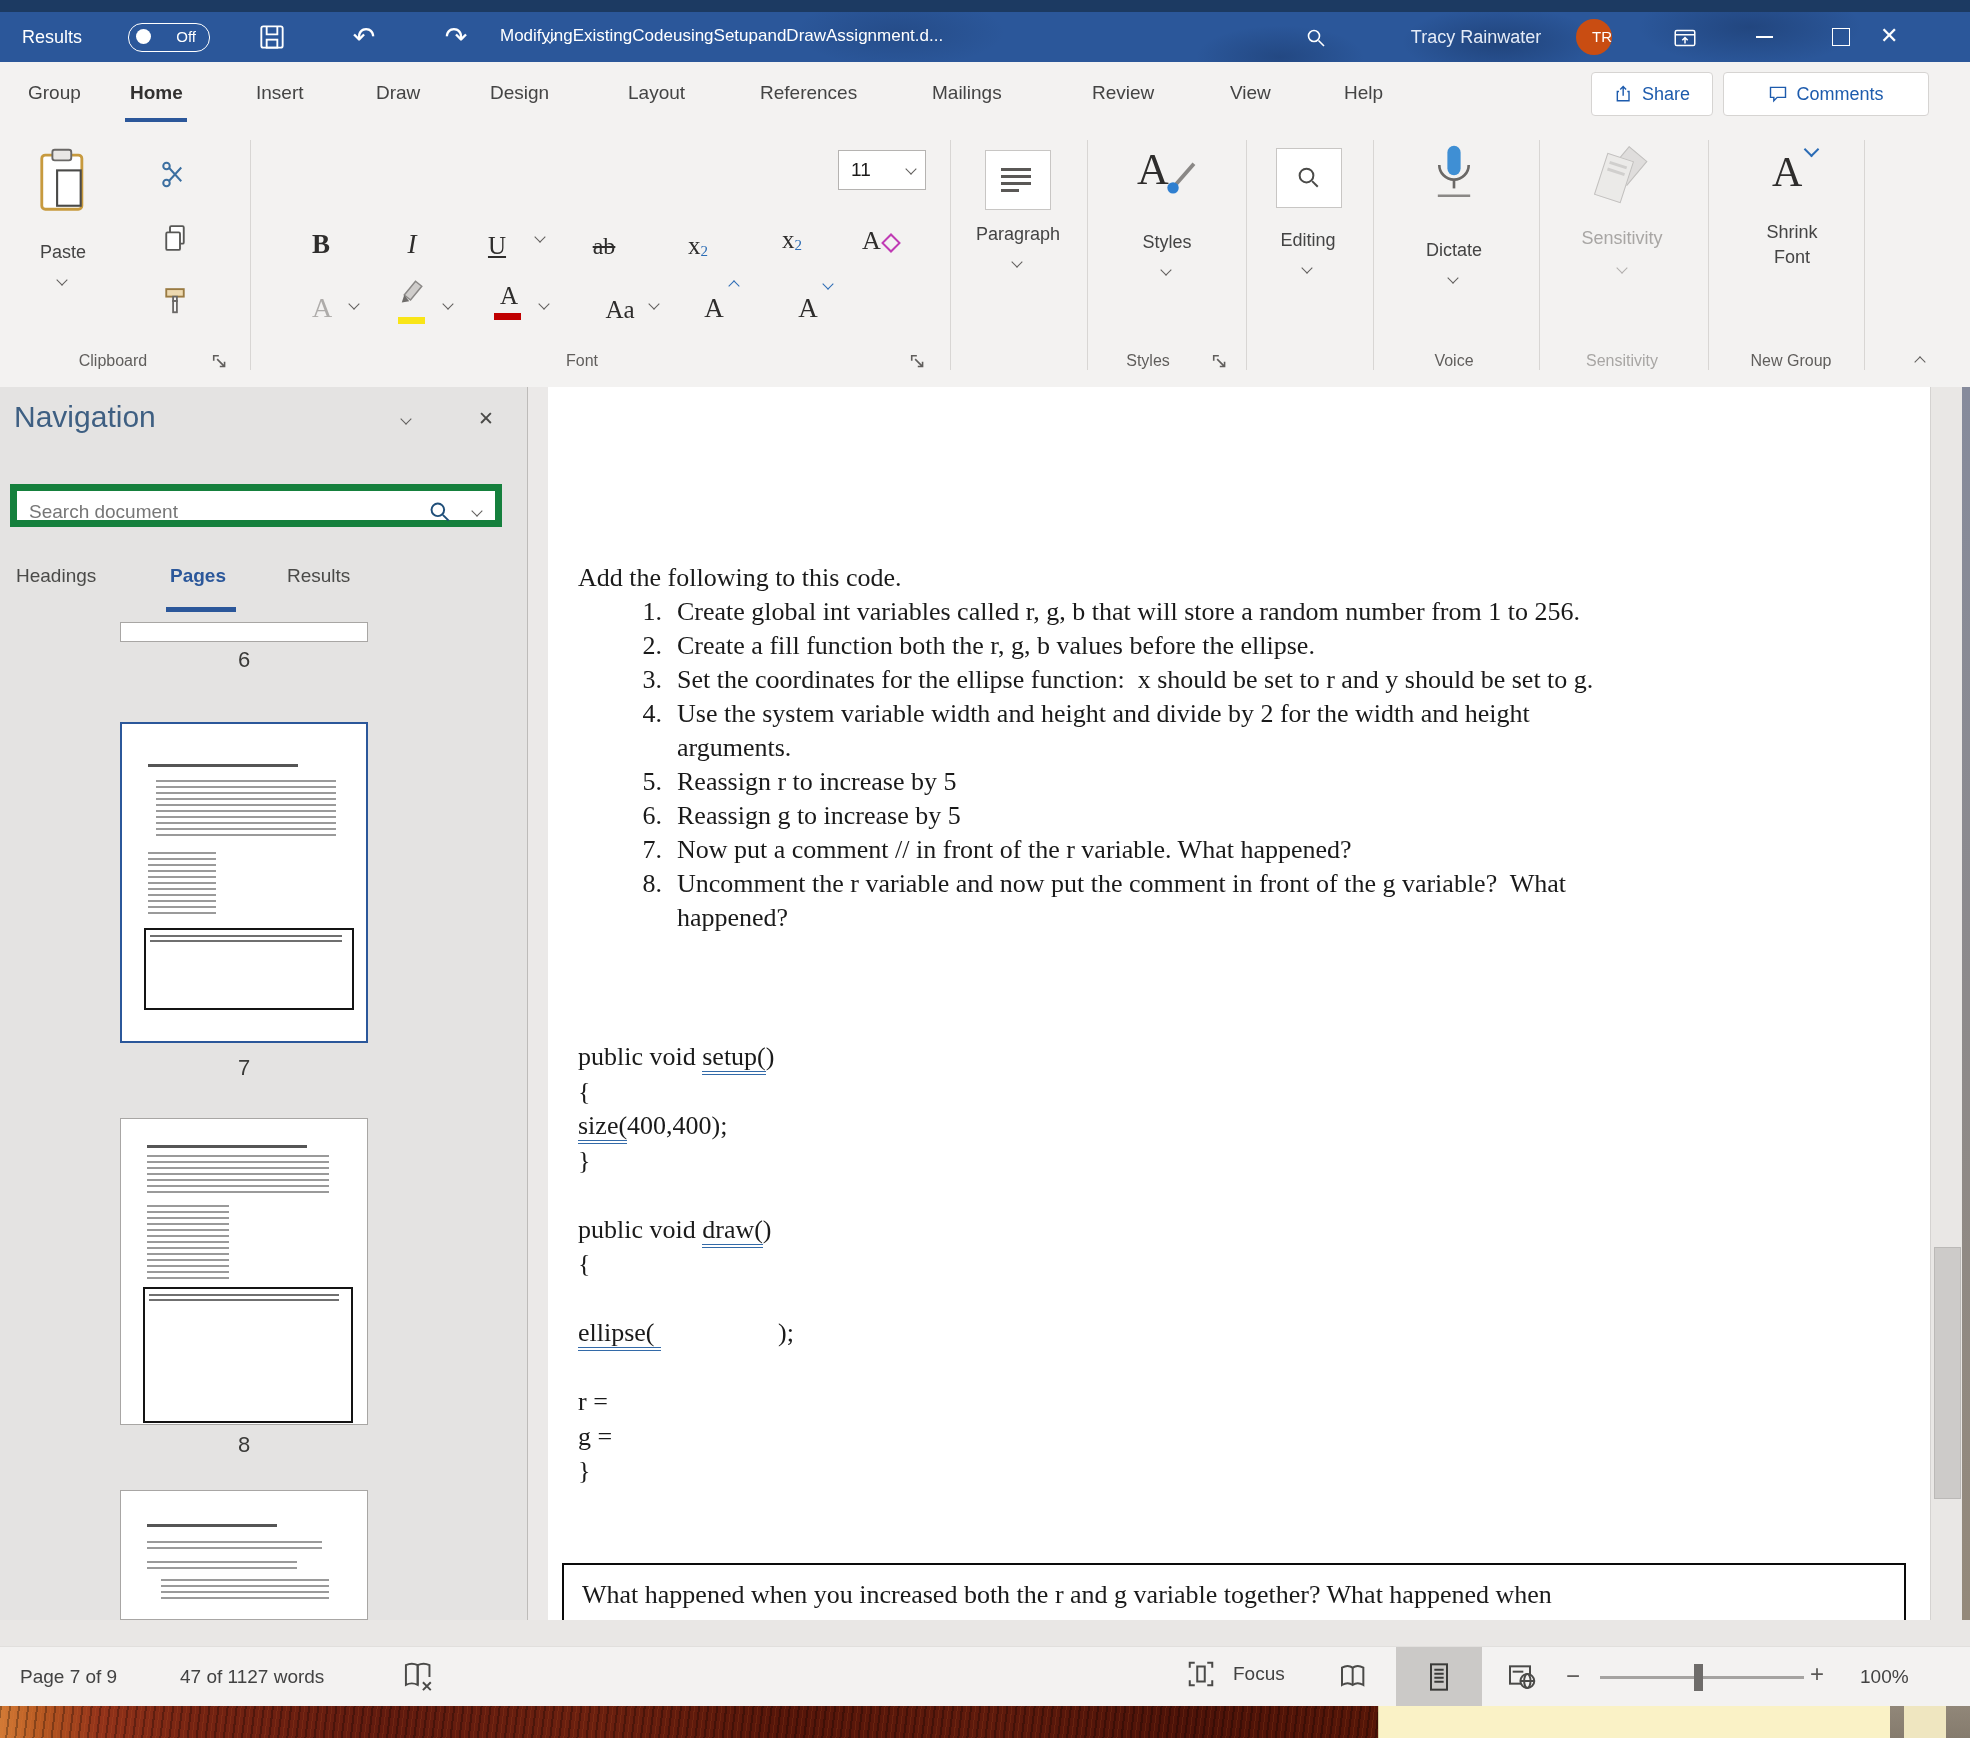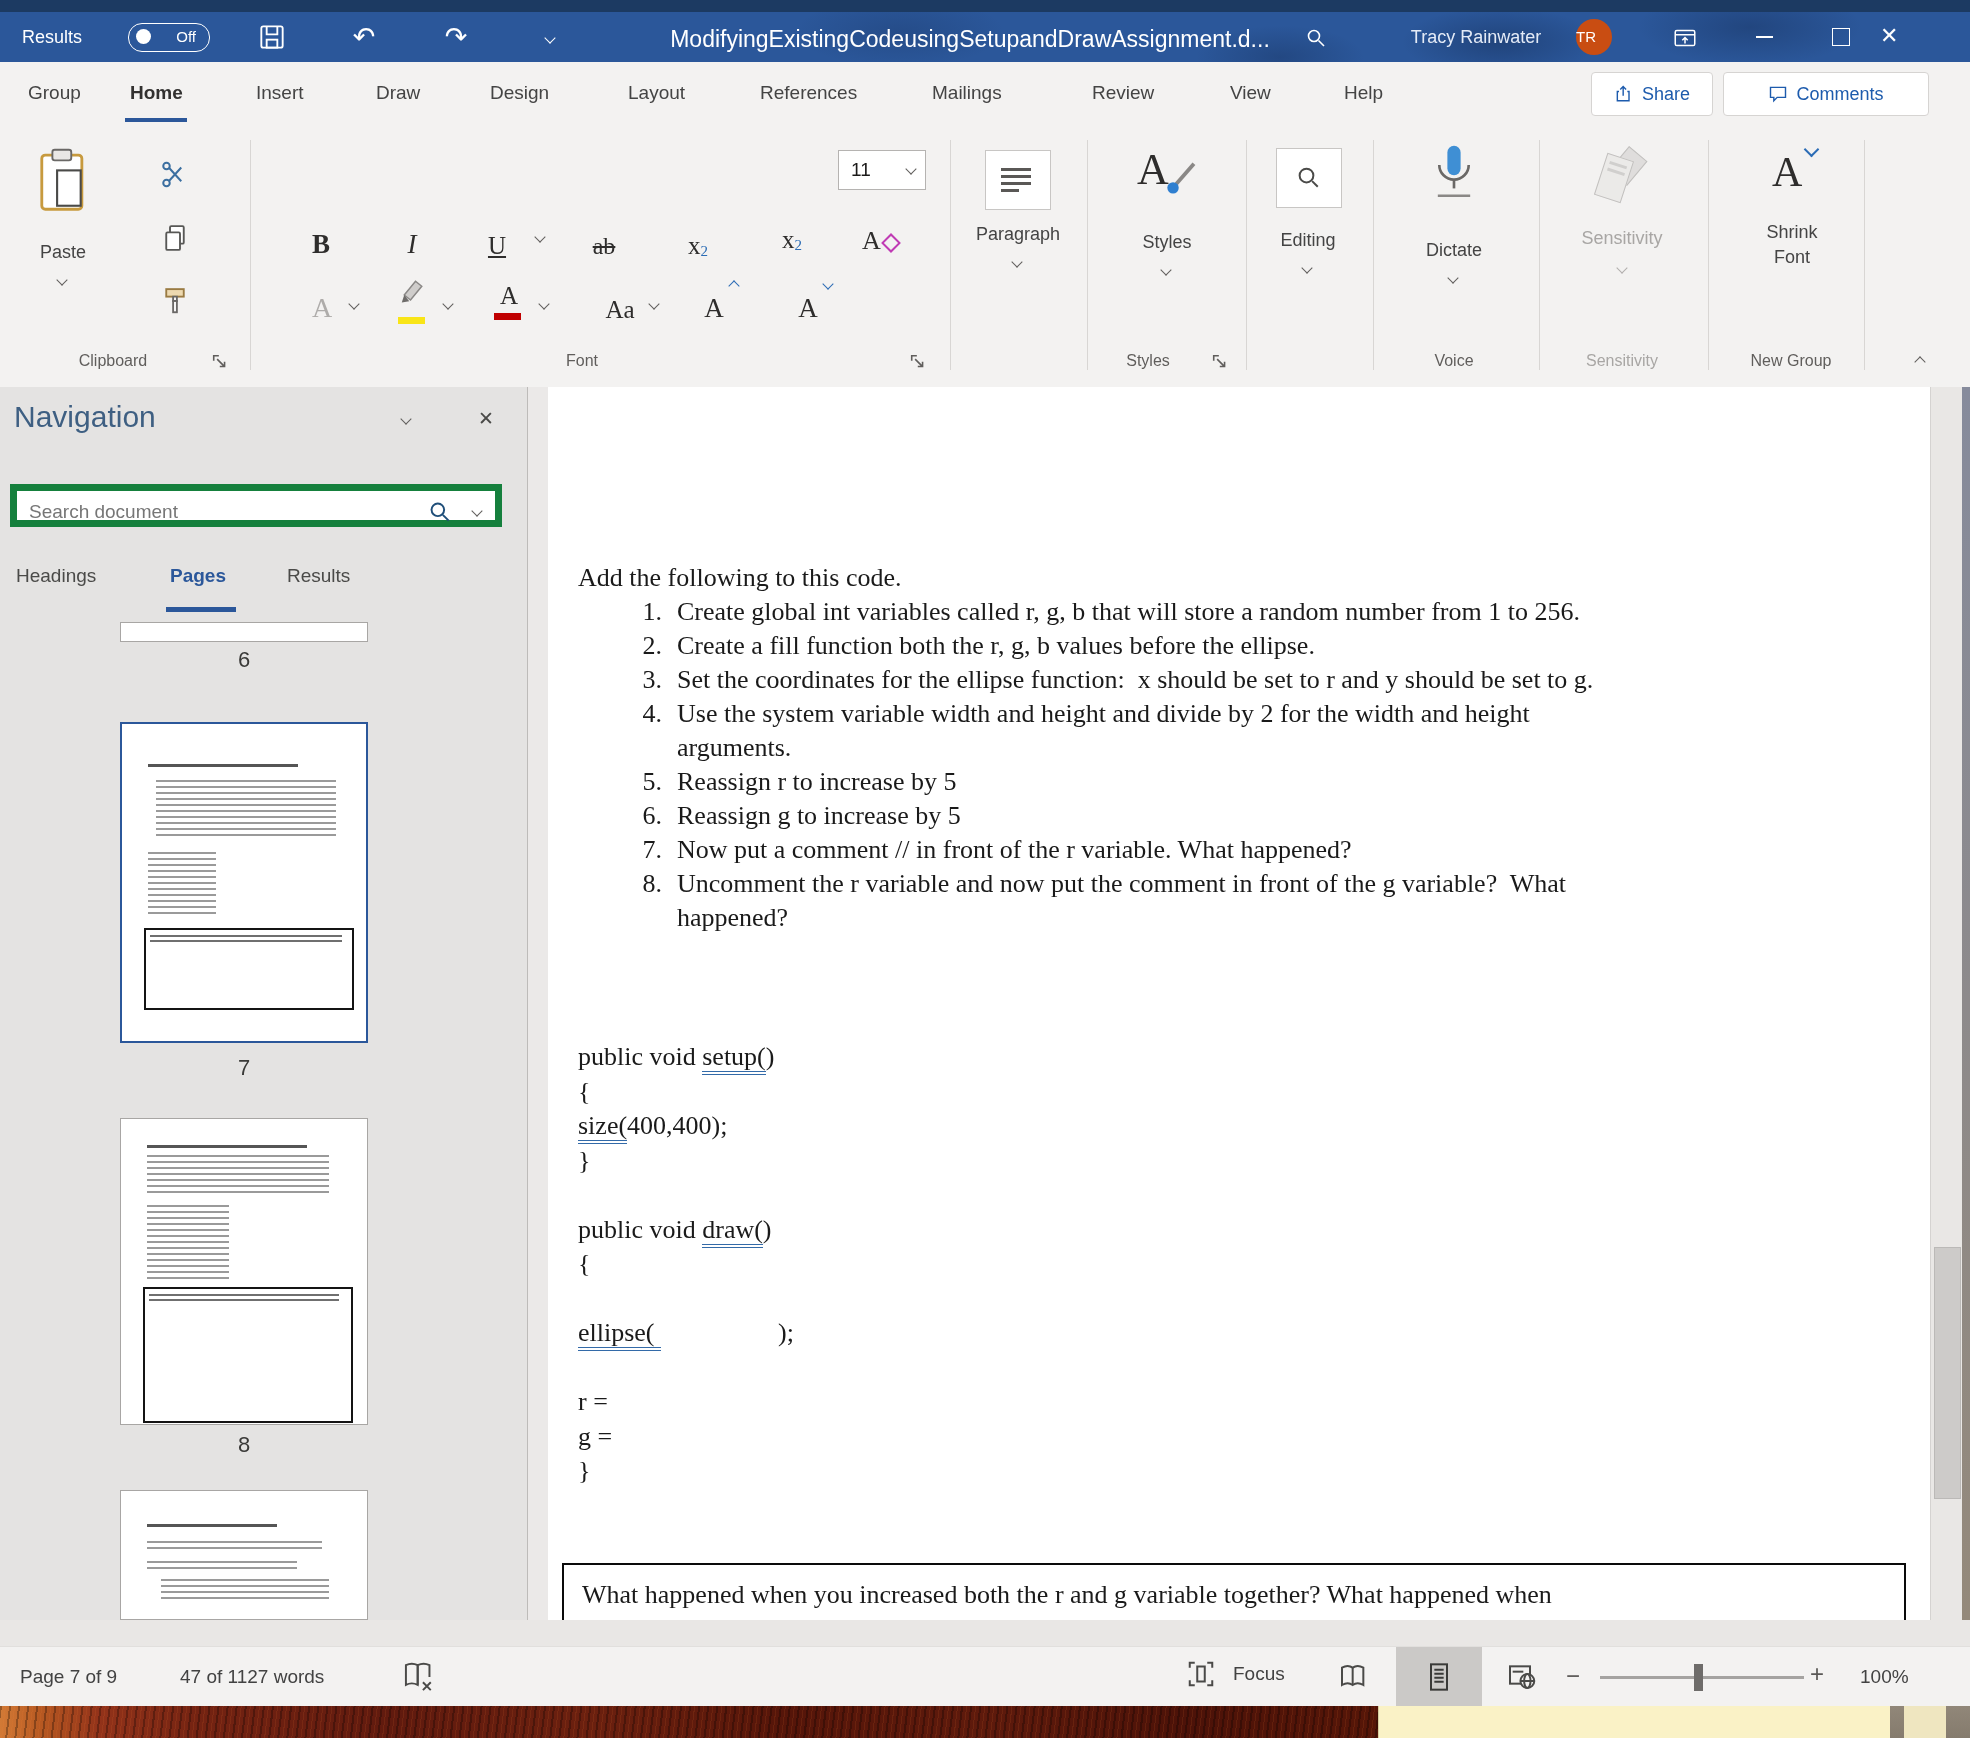--- a/index.html
+++ b/index.html
@@ -18,23 +18,23 @@
                      radial-gradient(160px 55px at 1750px 15px, rgba(20,44,86,.40), transparent 70%),
                      radial-gradient(120px 45px at 1280px 45px, rgba(20,44,86,.35), transparent 70%),
                      radial-gradient(150px 50px at 900px 20px, rgba(20,44,86,.25), transparent 70%)}
   .titlebar, .titlebar *{color:#fff}
   .tb-autosave{left:22px;top:15px;font-size:18px}
   .tb-toggle{left:128px;top:11px;width:80px;height:27px;border:1.5px solid #fff;border-radius:14px}
   .tb-toggle .dot{position:absolute;left:7px;top:5px;width:15px;height:15px;border-radius:50%;background:#fff}
   .tb-toggle .lbl{position:absolute;right:13px;top:4px;font-size:15px}
   .tb-ico{top:9px;width:32px;height:32px}
   .tb-arrow{font-family:"DejaVu Sans",sans-serif;font-size:27px;line-height:32px;text-align:center}
-  .tb-title{left:500px;top:14px;width:940px;text-align:center;font-size:23px;white-space:nowrap;overflow:hidden}
+  .tb-title{left:500px;top:14px;width:940px;font-size:17px;white-space:nowrap;overflow:hidden}
   .tb-user{left:1386px;top:15px;width:180px;font-size:18px;color:#e4ebf7;text-align:center}
-  .tb-avatar{left:1576px;top:7px;width:36px;height:36px;border-radius:50%;background:#c94d12;text-align:left;line-height:36px;font-size:15px}
+  .tb-avatar{left:1576px;top:7px;width:36px;height:36px;border-radius:50%;background:#c94d12;text-align:right;line-height:36px;font-size:15px}
   .tb-min{left:1756px;top:24px;width:17px;height:2px;background:#fff}
   .tb-max{left:1832px;top:16px;width:16px;height:16px;border:1.6px solid #fff}
   .tb-close{left:1880px;top:11px;font-size:22px;font-family:"DejaVu Sans",sans-serif}
 
   
   .tabrow{position:absolute;left:0;top:62px;width:1970px;height:66px;background:#f3f2f1}
   .rtab{position:absolute;top:0;height:62px;display:flex;align-items:center;font-size:19px;color:#444}
   .rtab.active{color:#323130;font-weight:700}
   .rtab.active::after{content:"";position:absolute;left:50%;bottom:2px;transform:translateX(-50%);width:62px;height:4px;background:#2b579a}
   .pillbtn{position:absolute;top:10px;height:42px;background:#fff;border:1px solid #d6d4d2;border-radius:4px;

